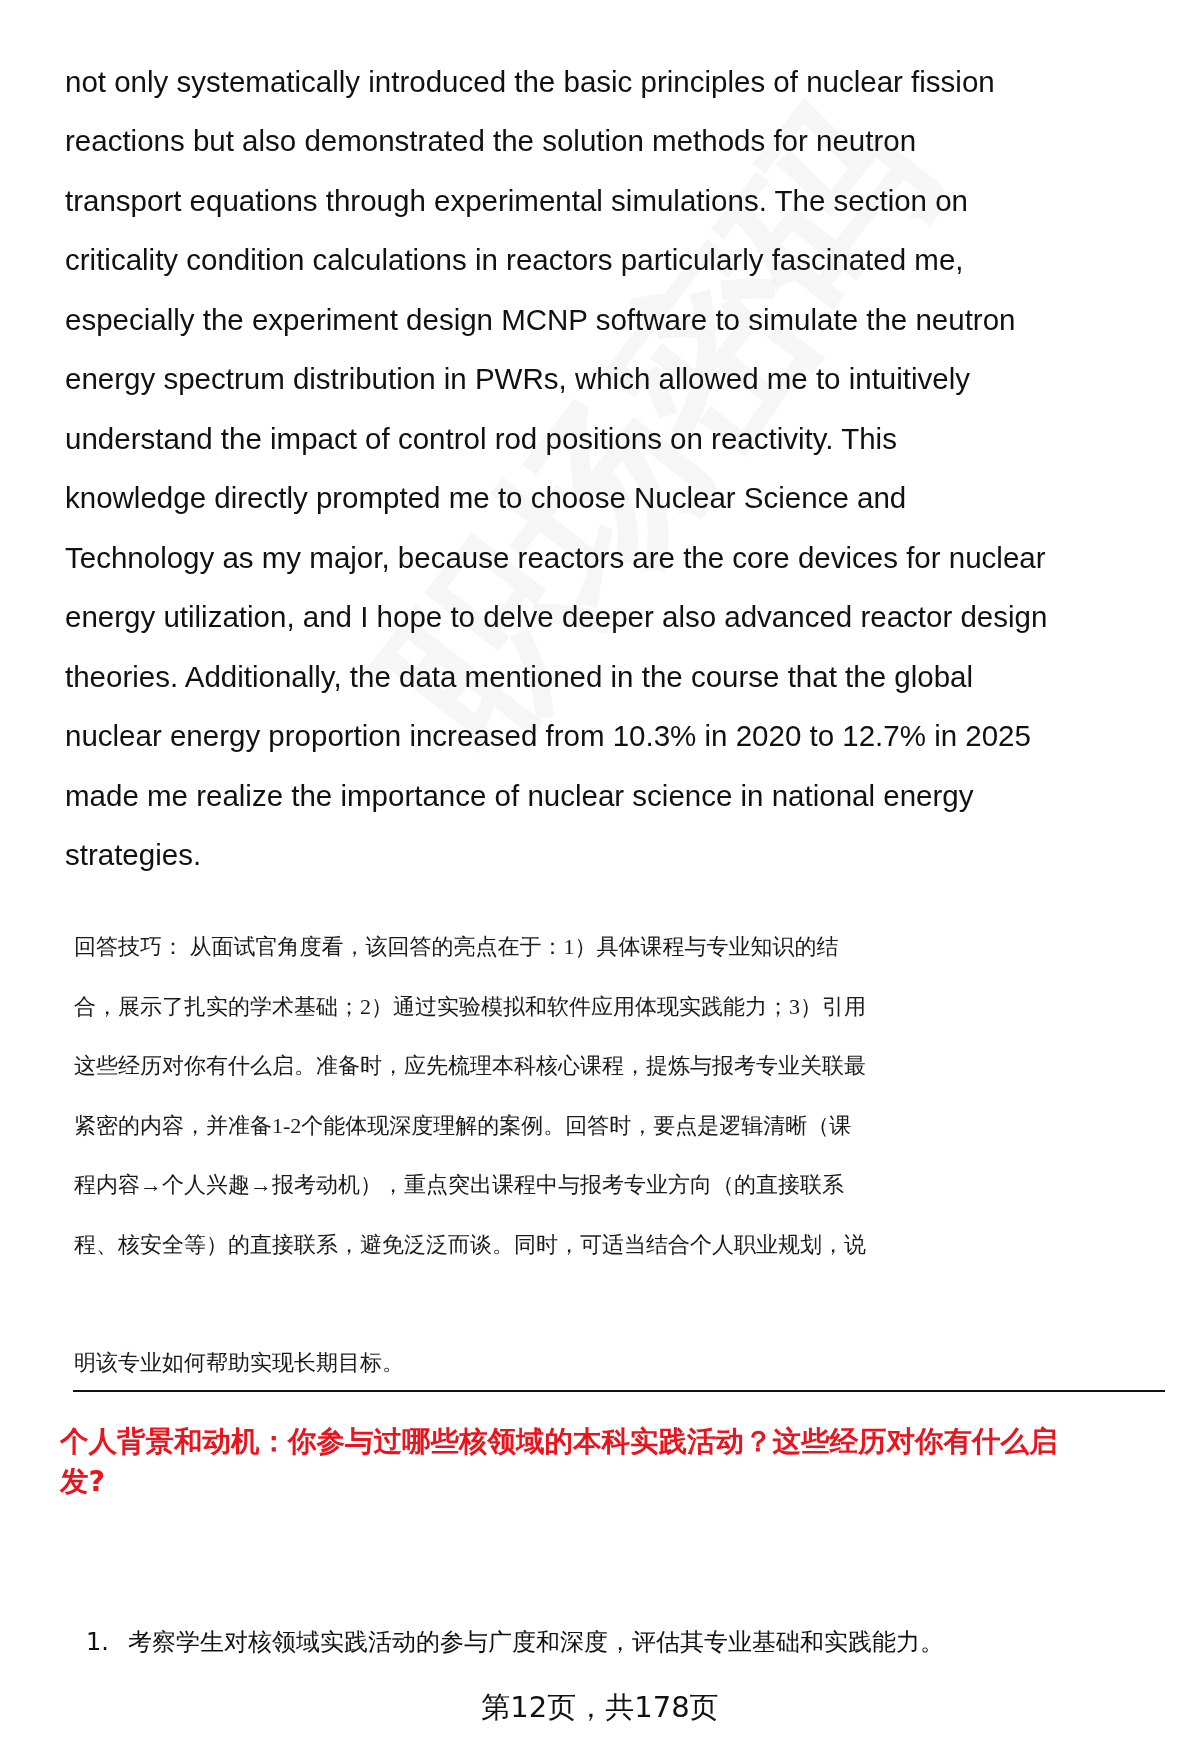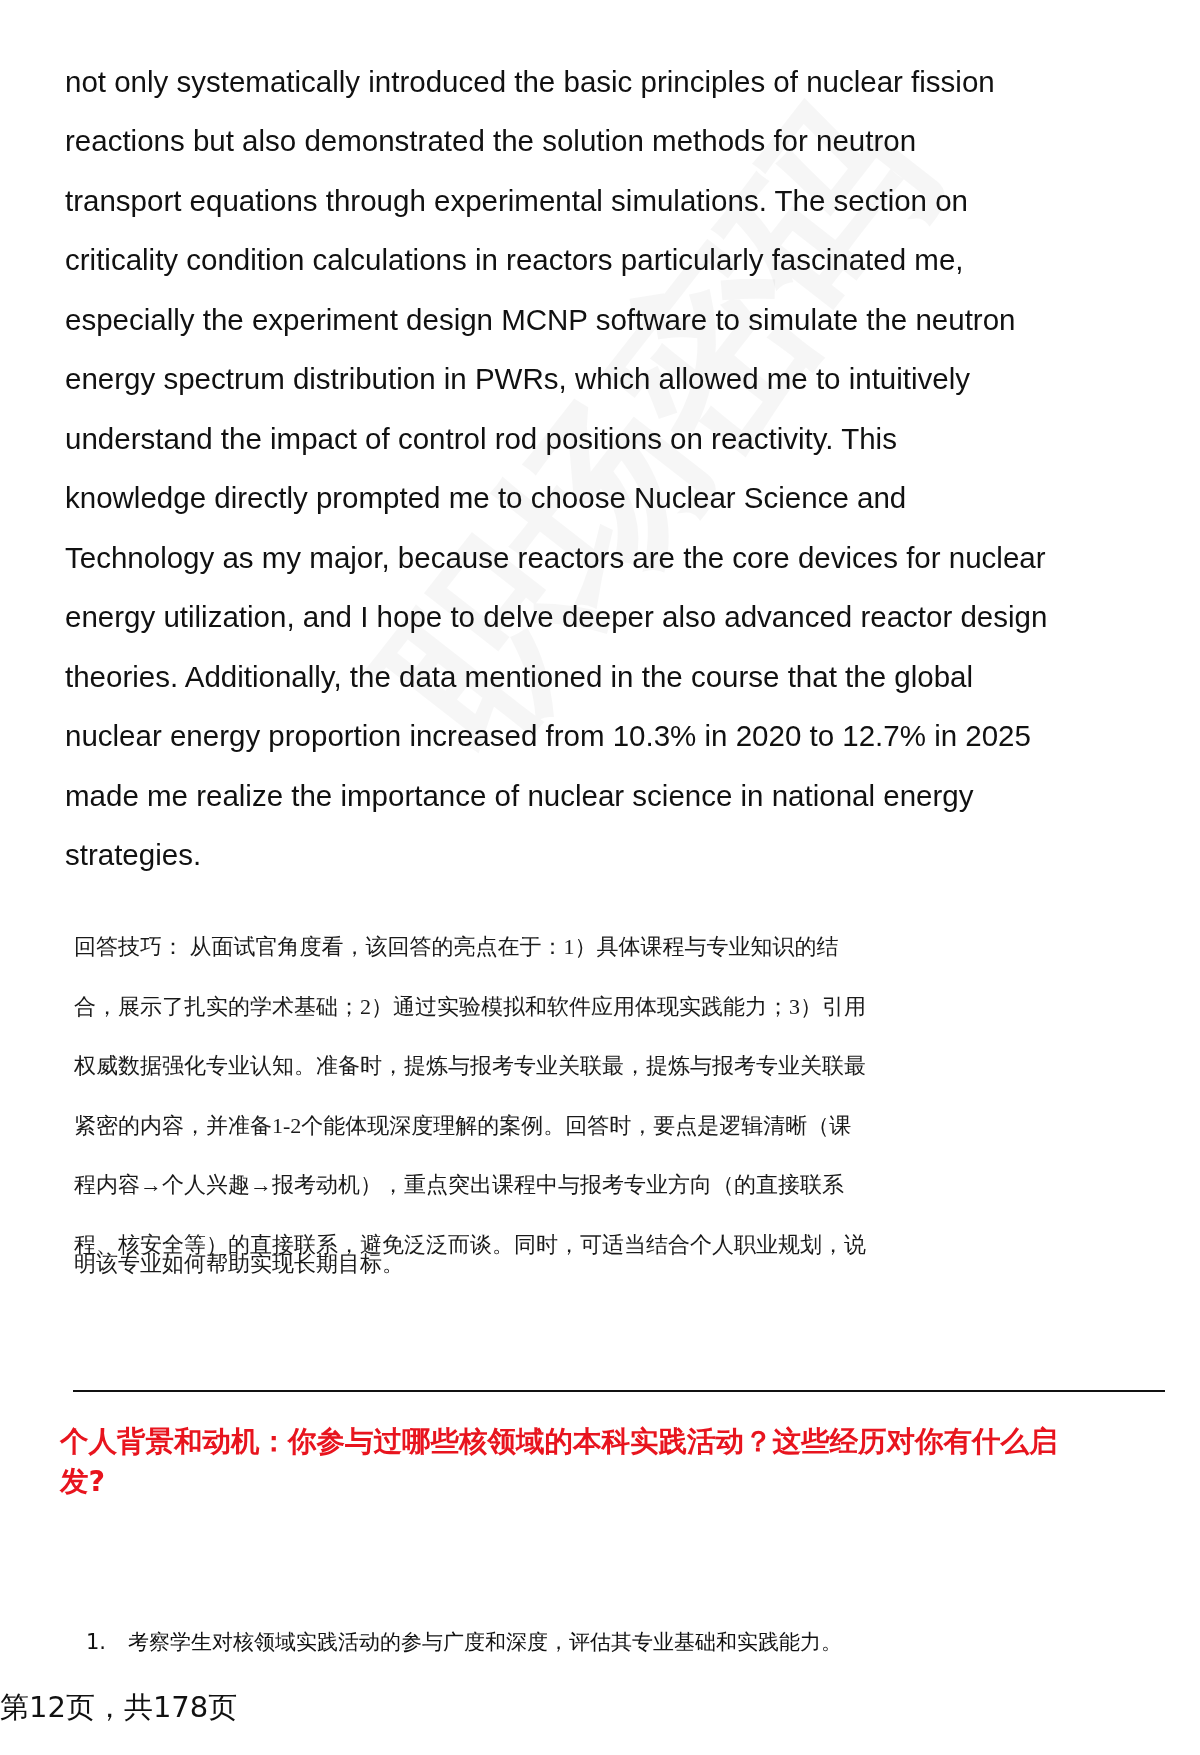--- a/index.html
+++ b/index.html
@@ -26,27 +26,27 @@
     position: absolute; left: 73px; top: 1390px; width: 1092px; height: 2px;
     background: #111; z-index: 1;
   }
   .red-heading {
     position: absolute; left: 60px; height: 40px; line-height: 40px;
     font-family: "DejaVu Sans", sans-serif; font-size: 28.5px; font-weight: bold;
     color: #e8141e; white-space: nowrap; z-index: 1;
   }
   .list-item {
     position: absolute; left: 86px; top: 1622px; height: 40px; line-height: 40px;
-    font-family: "DejaVu Sans", sans-serif; font-size: 21px; color: #111;
+    font-family: "DejaVu Sans", sans-serif; font-size: 24px; color: #111;
     white-space: nowrap; z-index: 1;
   }
   .list-item .num { display: inline-block; width: 42px; }
   .footer {
     position: absolute; left: 0; width: 1200px; top: 1687px; height: 40px; line-height: 40px;
-    font-family: "DejaVu Sans", sans-serif; font-size: 29px; color: #111;
+    text-align: center; font-family: "DejaVu Sans", sans-serif; font-size: 29px; color: #111;
     z-index: 1;
   }
 </style>
 </head>
 <body>
 
 <div class="page">
 
   <div class="watermark">职场密码</div>
 
@@ -63,25 +63,25 @@
     <div class="en-line" style="top:597px">energy utilization, and I hope to delve deeper also advanced reactor design</div>
     <div class="en-line" style="top:657px">theories. Additionally, the data mentioned in the course that the global</div>
     <div class="en-line" style="top:716px">nuclear energy proportion increased from 10.3% in 2020 to 12.7% in 2025</div>
     <div class="en-line" style="top:776px">made me realize the importance of nuclear science in national energy</div>
     <div class="en-line" style="top:835px">strategies.</div>
   </div>
 
   <div>
     <div class="zh-line" style="top:927px">回答技巧： 从面试官角度看，该回答的亮点在于：1）具体课程与专业知识的结</div>
     <div class="zh-line" style="top:987px">合，展示了扎实的学术基础；2）通过实验模拟和软件应用体现实践能力；3）引用</div>
-    <div class="zh-line" style="top:1046px">权威数据强化专业认知。准备时，提炼与报考专业关联最，提炼与报考专业关联最</div>
+    <div class="zh-line" style="top:1046px">这些经历对你有什么启。准备时，应先梳理本科核心课程，提炼与报考专业关联最</div>
     <div class="zh-line" style="top:1106px">紧密的内容，并准备1-2个能体现深度理解的案例。回答时，要点是逻辑清晰（课</div>
     <div class="zh-line" style="top:1165px">程内容→个人兴趣→报考动机），重点突出课程中与报考专业方向（的直接联系</div>
     <div class="zh-line" style="top:1225px">程、核安全等）的直接联系，避免泛泛而谈。同时，可适当结合个人职业规划，说</div>
-    <div class="zh-line" style="top:1244px">明该专业如何帮助实现长期目标。</div>
+    <div class="zh-line" style="top:1343px">明该专业如何帮助实现长期目标。</div>
   </div>
 
   <div class="divider"></div>
 
   <div>
     <div class="red-heading" style="top:1422px">个人背景和动机：你参与过哪些核领域的本科实践活动？这些经历对你有什么启</div>
     <div class="red-heading" style="top:1462px">发?</div>
   </div>
 
 

